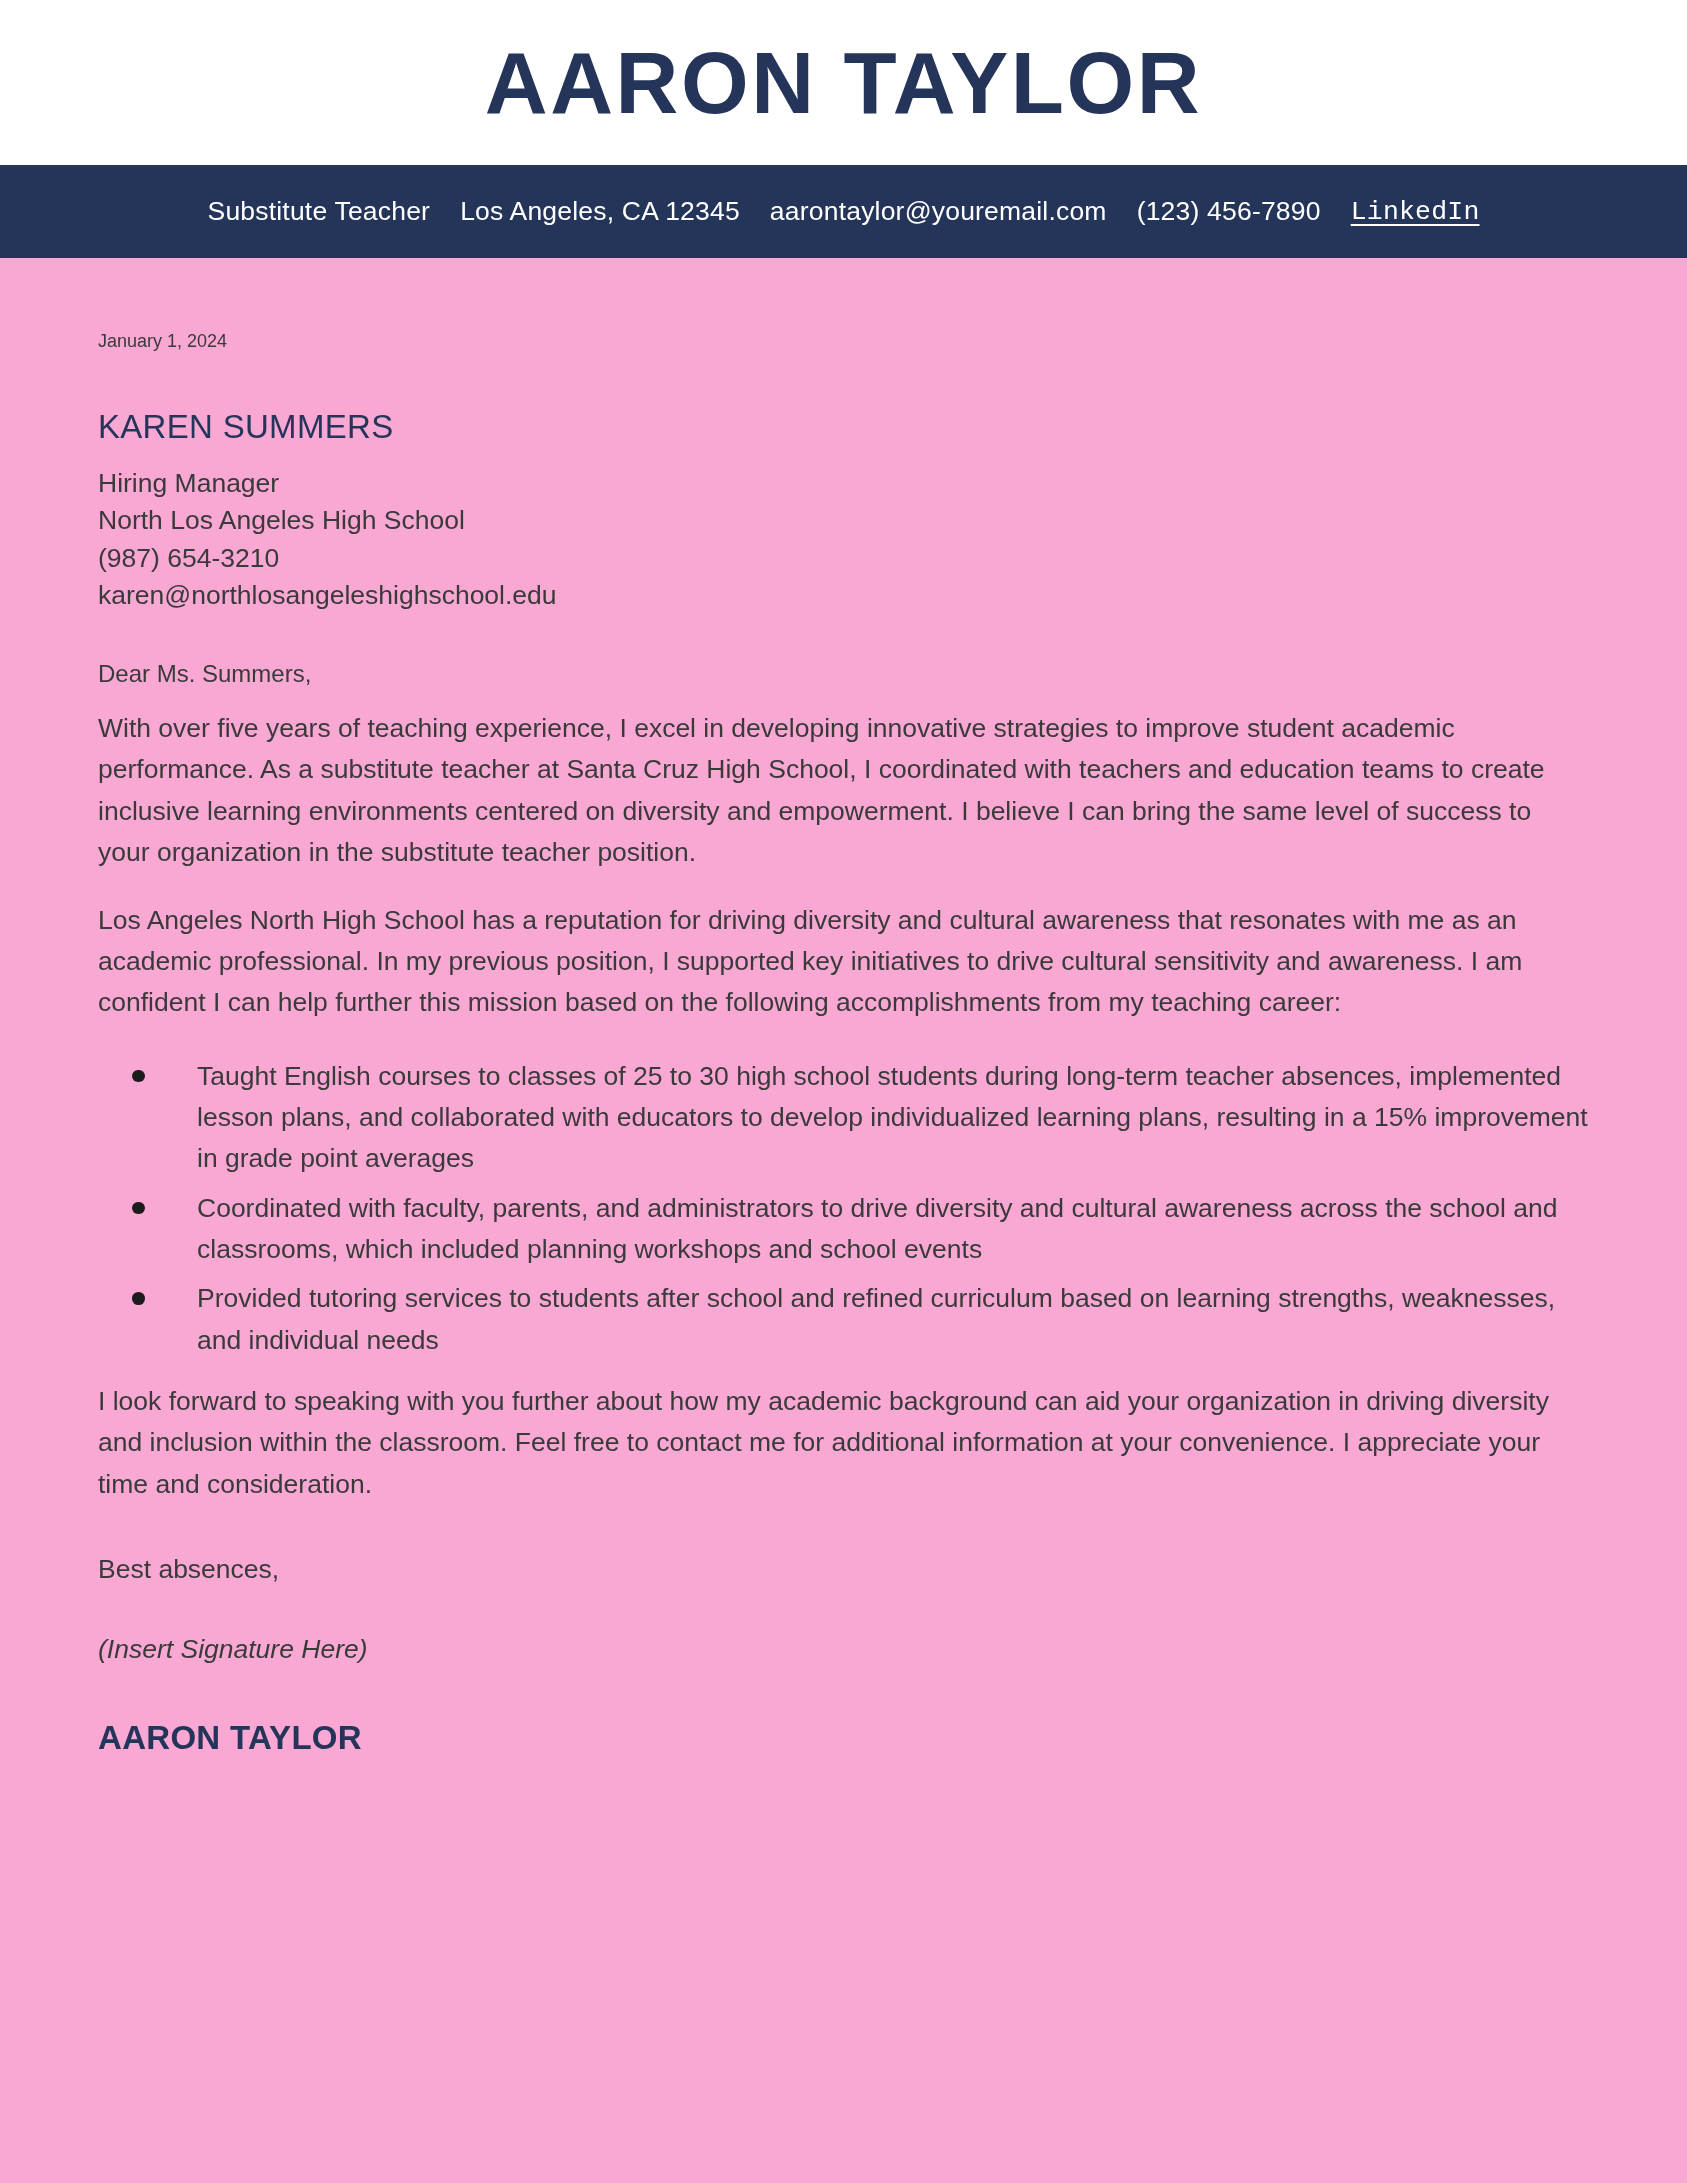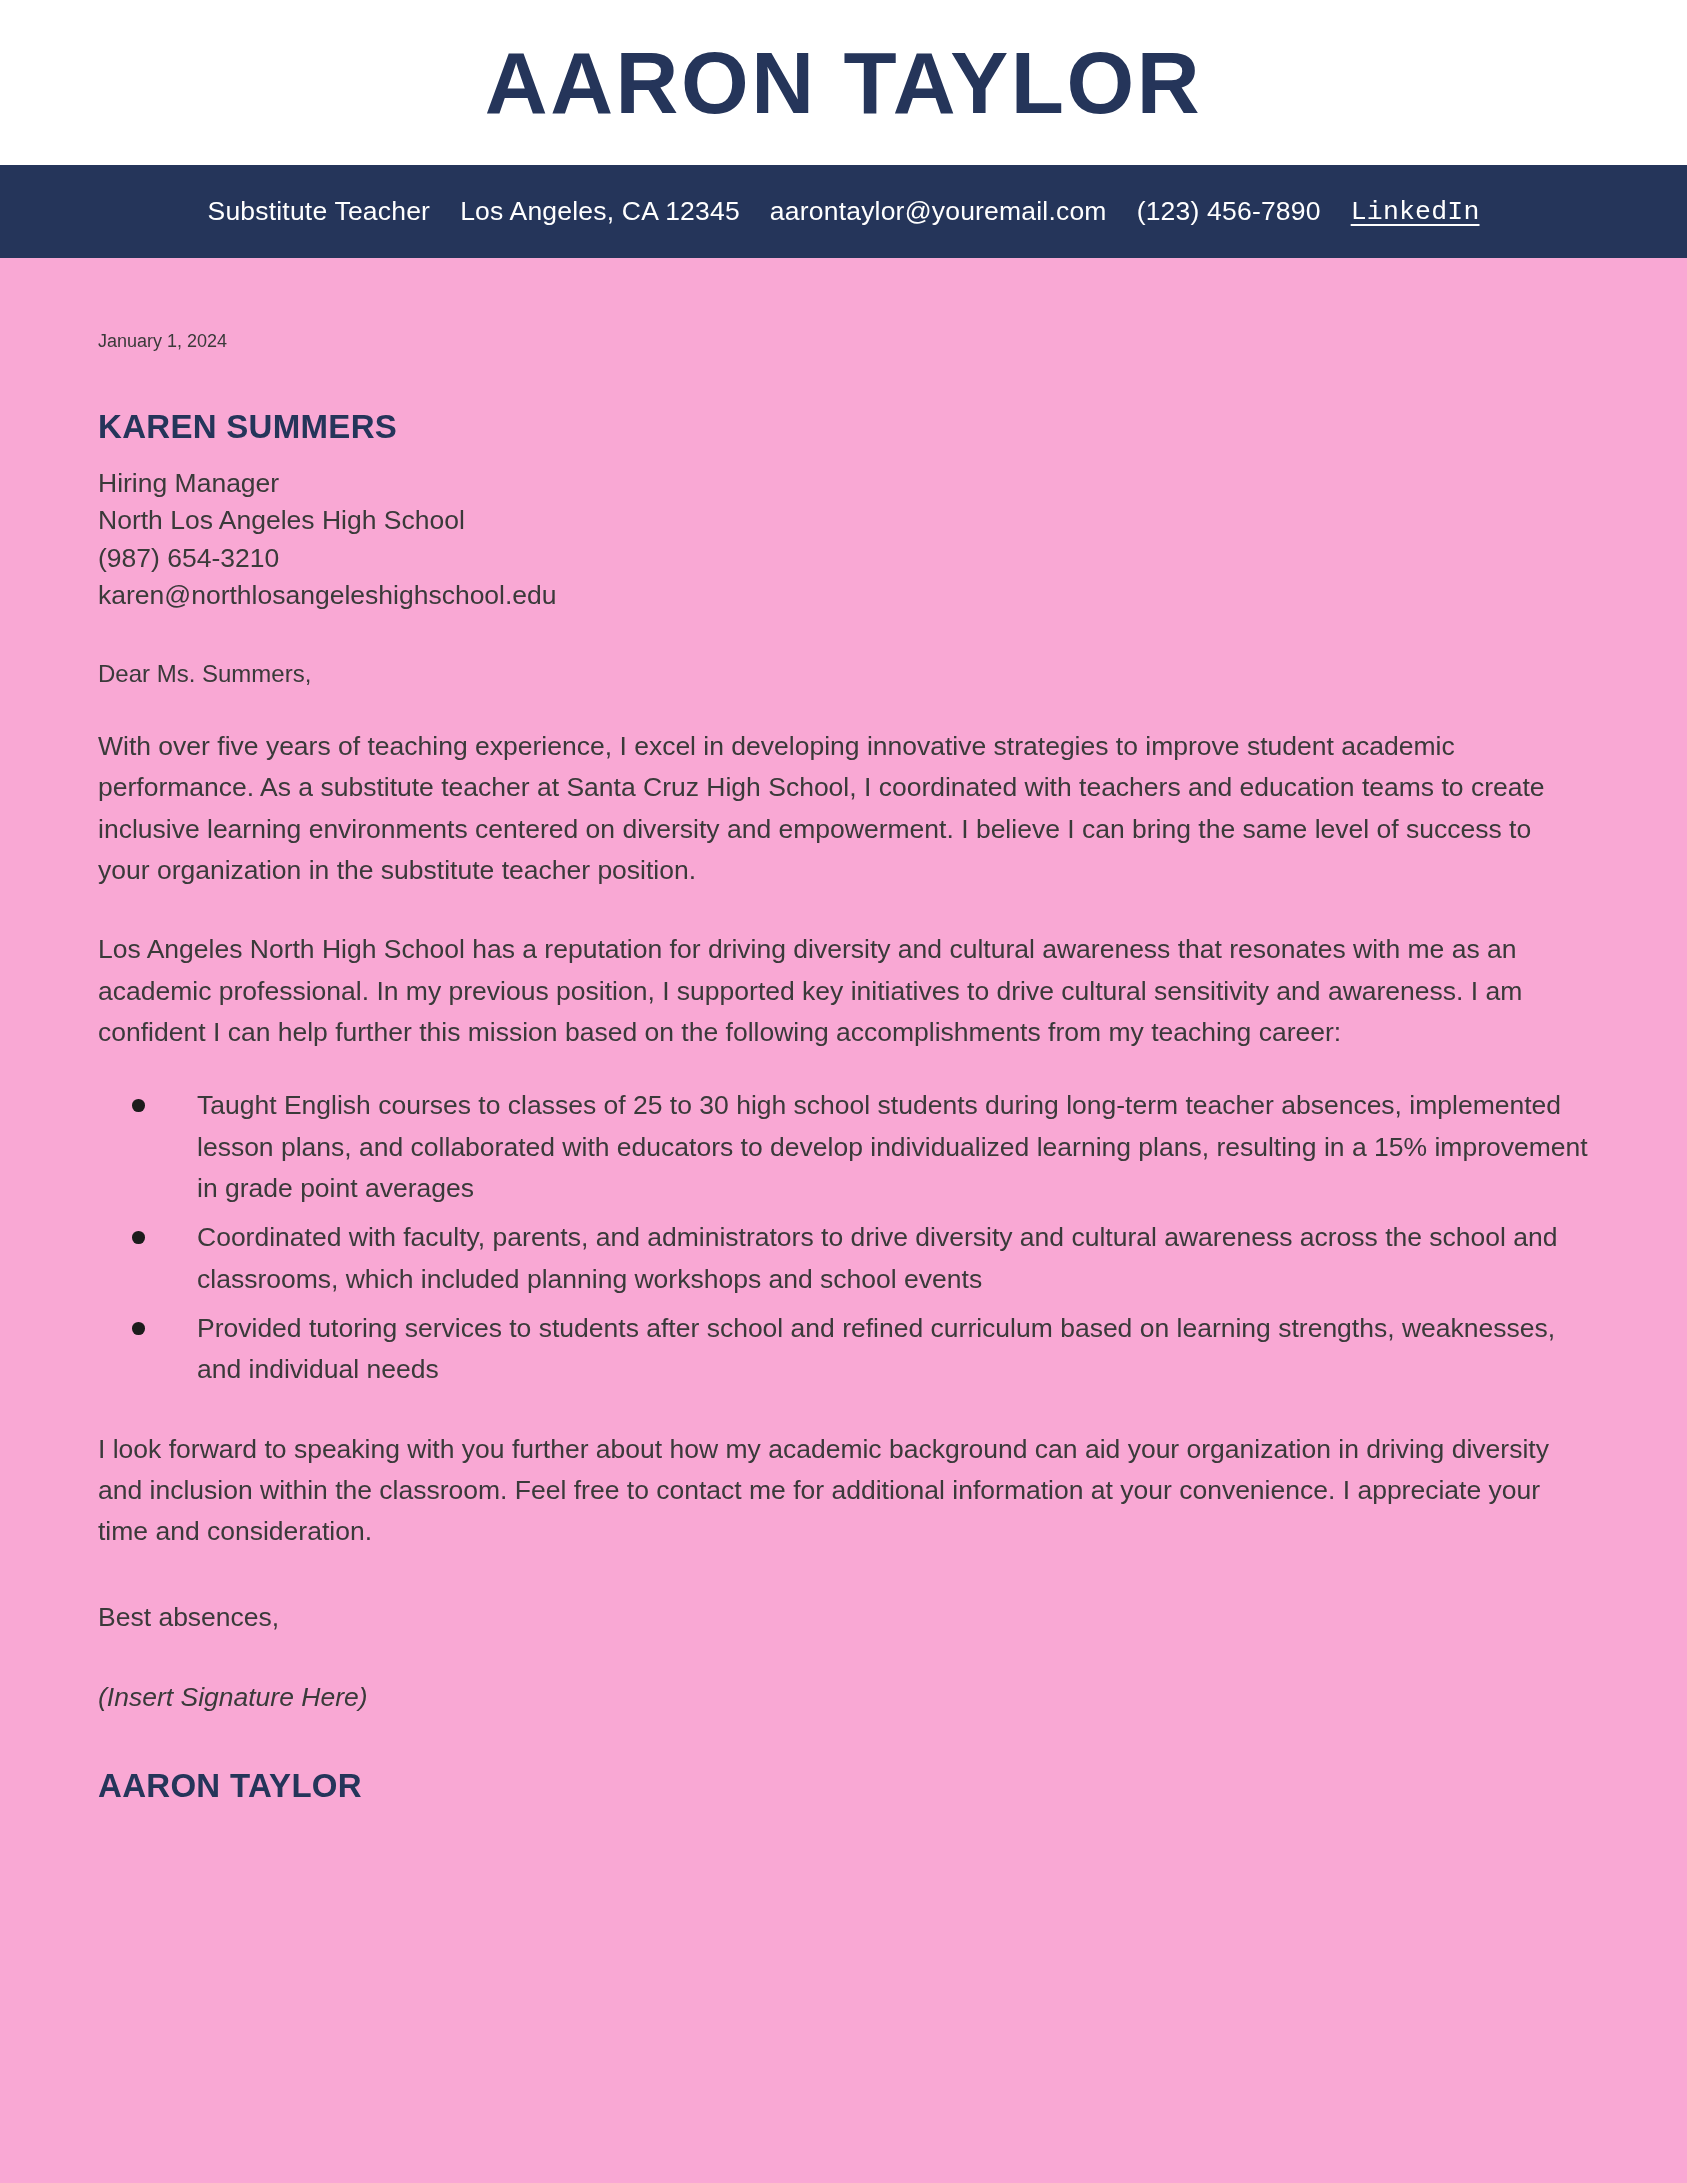--- a/index.html
+++ b/index.html
@@ -78,40 +78,40 @@
   .date-line {
     font-size: 18px;
     color: #3a3a3a;
     margin-top: 73px;
   }
   .recipient-block {
     margin-top: 56px;
   }
   .recipient-name {
     font-size: 33px;
-    font-weight: 700;
+    font-weight: 400;
     color: #25355A;
     letter-spacing: 0.3px;
     margin-bottom: 18.5px;
   }
   .recipient-line {
     font-size: 26.5px;
     color: #3a3a3a;
     line-height: 1.42;
   }
   .salutation {
     font-size: 24px;
     color: #3a3a3a;
     margin-top: 45px;
   }
   .paragraph {
     font-size: 26.5px;
     color: #3a3a3a;
     line-height: 1.56;
-    margin-top: 38px;
+    margin-top: 20px;
     max-width: 1492px;
   }
   .bullet-list {
     margin: 32px 0 0 0;
     padding: 0;
     list-style: none;
   }
   .bullet-item {
     position: relative;
     font-size: 26.5px;

